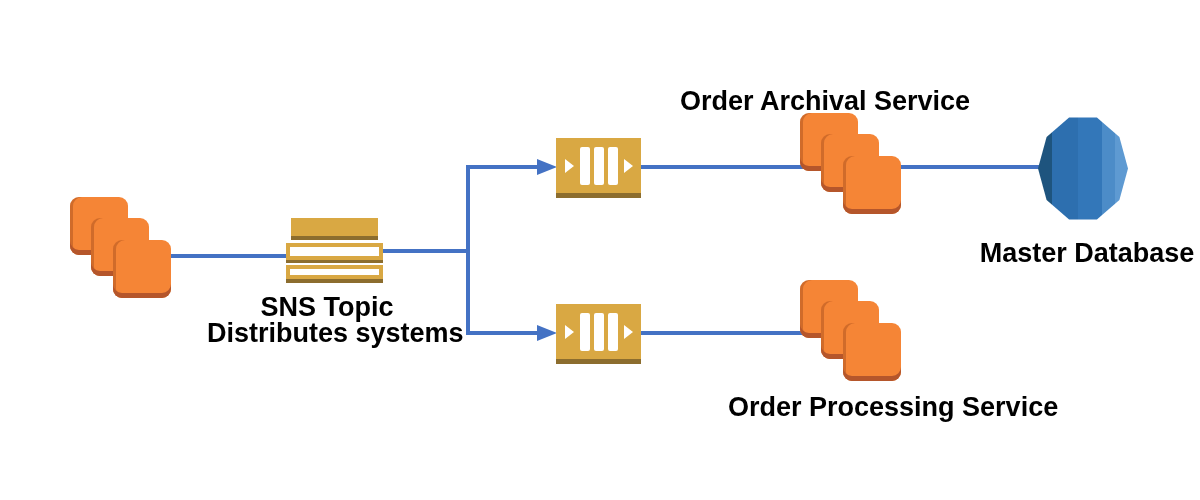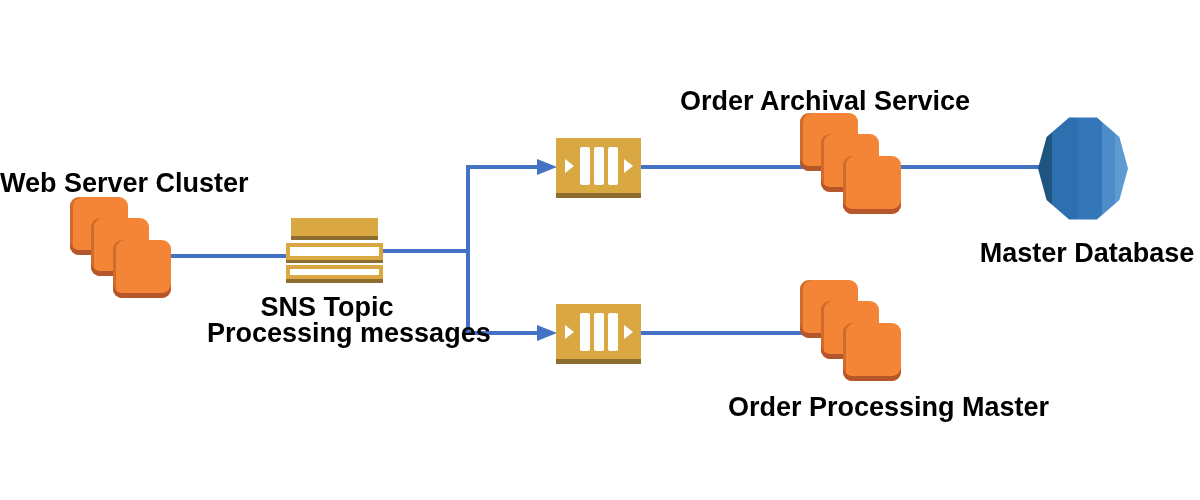--- a/index.html
+++ b/index.html
@@ -55,38 +55,37 @@
   <svg class="wires" width="1200" height="500" viewBox="0 0 1200 500">
     <path d="M165 256 H300" stroke="var(--line,#4472C4)" stroke-width="4" fill="none"></path>
     <path d="M381 251 H468" stroke="var(--line,#4472C4)" stroke-width="4" fill="none"></path>
     <path d="M540 167 H468 V333 H540" stroke="var(--line,#4472C4)" stroke-width="4" fill="none"></path>
     <polygon points="537,159 557,167 537,175" fill="var(--line,#4472C4)"></polygon>
     <polygon points="537,325 557,333 537,341" fill="var(--line,#4472C4)"></polygon>
     <path d="M641 167 H1045" stroke="var(--line,#4472C4)" stroke-width="4" fill="none"></path>
     <path d="M641 333 H805" stroke="var(--line,#4472C4)" stroke-width="4" fill="none"></path>
   </svg>
 
-  <div class="lbl" style="left:0; top:170; top:170px; width:241px;">Web Server Cluster</div>
   <div class="node stack" style="left:70px; top:197px;">
     <div class="sq s1"></div>
     <div class="sq s2"></div>
     <div class="sq s3"></div>
   </div>
 
   <div class="node sns" style="left:286px; top:218px;">
     <div class="b1"></div>
       <div class="sh1"></div>
     <div class="b2"></div>
       <div class="sh2"></div>
     <div class="b3"></div>
       <div class="sh3"></div>
   </div>
   <div class="lbl" style="left:207px; top:294px; width:240px;">
     <div>SNS Topic</div>
-    <div>Processing messages</div>
+    <div>Distributes systems</div>
   </div>
 
   <div class="node queue" style="left:556px; top:138px;">
     <div class="qtri"></div>
     <div class="qbar"></div>
     <div class="qbar"></div>
     <div class="qbar"></div>
     <div class="qtri"></div>
   </div>
 
@@ -103,21 +102,21 @@
     <div class="sq s1"></div>
     <div class="sq s2"></div>
     <div class="sq s3"></div>
   </div>
 
   <div class="node stack" style="left:800px; top:280px;">
     <div class="sq s1"></div>
     <div class="sq s2"></div>
     <div class="sq s3"></div>
   </div>
-  <div class="lbl" style="left:728px; top:394px; width:300px;">Order Processing Master</div>
+  <div class="lbl" style="left:728px; top:394px; width:300px;">Order Processing Service</div>
 
   <div class="node" style="left:1038px; top:115px;">
     <svg width="90" height="107" viewBox="0 0 90 107">
       <clipPath id="dbclip">
         <polygon points="58.9,2.6 81.4,22.1 90,53.5 81.4,84.9 58.9,104.4 31.1,104.4 8.6,84.9 0,53.5 8.6,22.1 31.1,2.6"></polygon>
       </clipPath>
       <g clip-path="url(#dbclip)">
         <rect x="0" y="0" width="14" height="107" fill="#1E547E"></rect>
         <rect x="14" y="0" width="26" height="107" fill="#2D6FAF"></rect>
         <rect x="40" y="0" width="24" height="107" fill="#3377B9"></rect>

